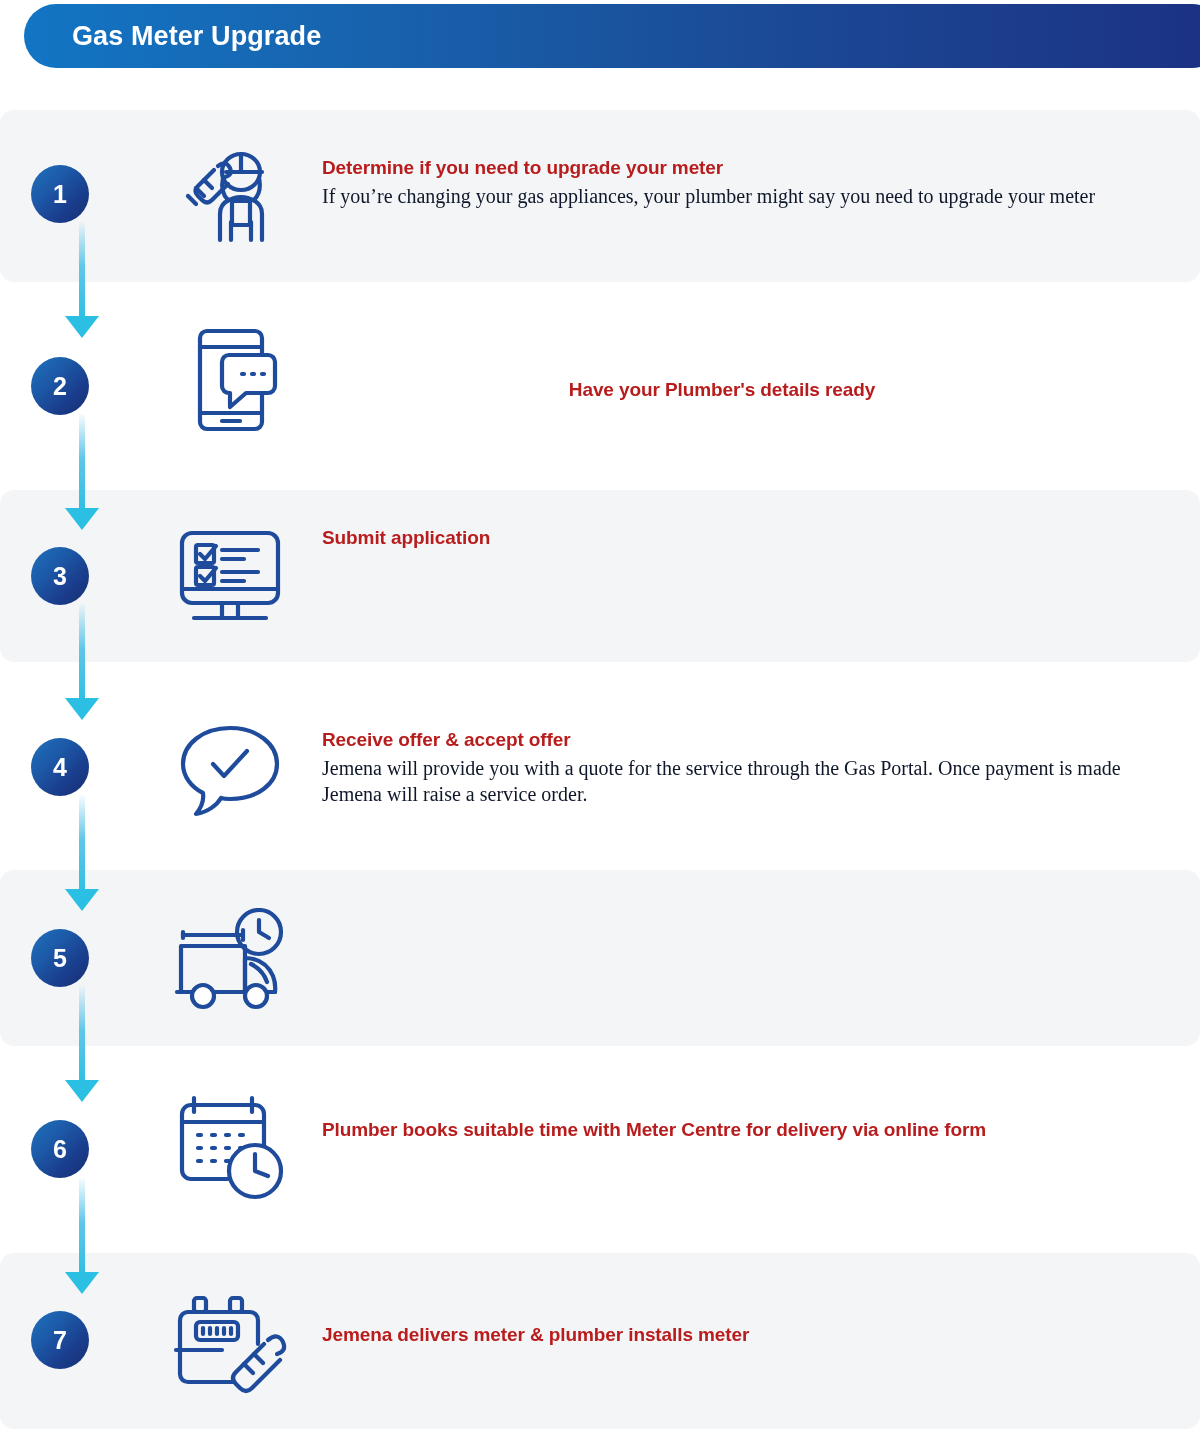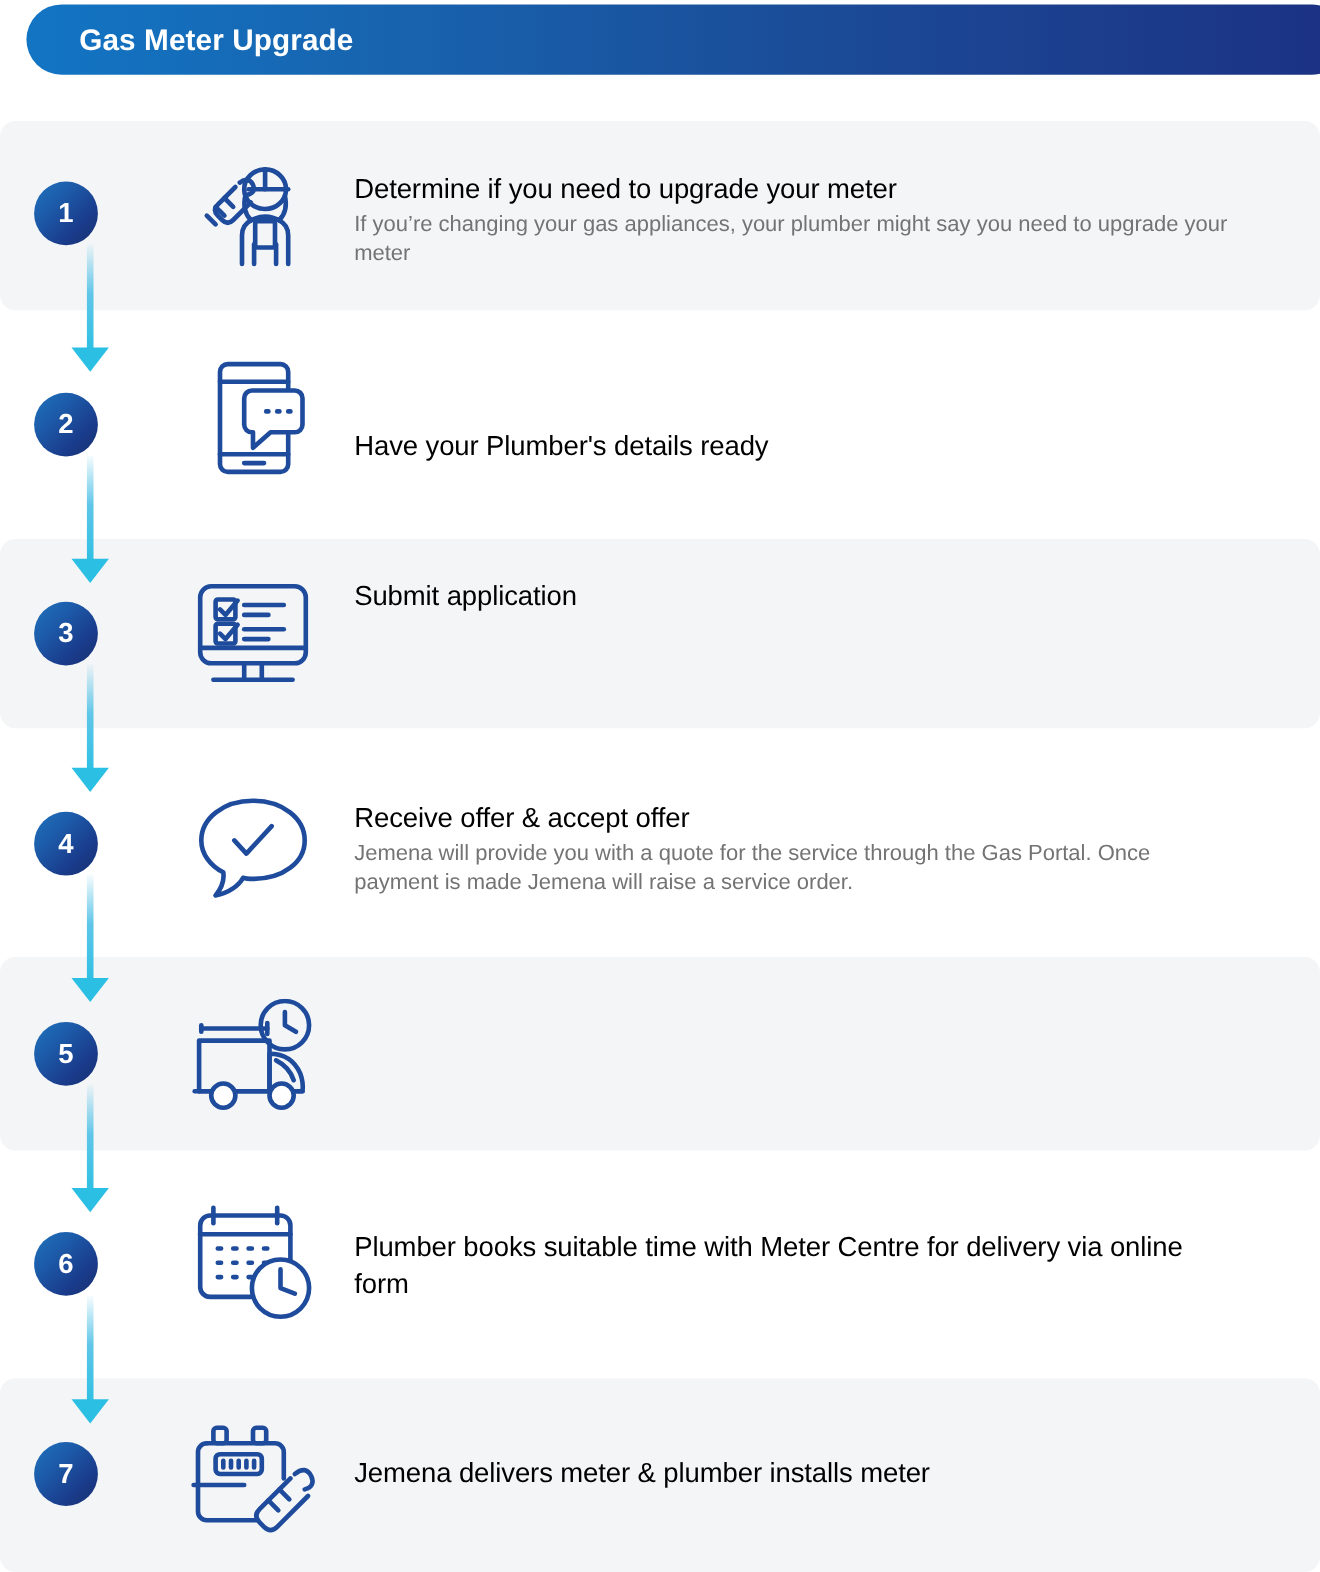--- a/index.html
+++ b/index.html
@@ -99,32 +99,33 @@
   }
   .icon-cell svg { display: block; }
 
   
   .text-cell {
     position: absolute;
     left: 322px;
     width: 800px;
   }
   .step-title {
-    color: #000000;
-    font-size: 25px;
-    font-weight: normal;
+    color: #b91c1c;
+    font-size: 19px;
+    font-weight: bold;
     line-height: 1.3;
     letter-spacing: -0.1px;
   }
   .step-desc {
-    color: #737373;
+    color: #0f172a;
     font-size: 20px;
     font-weight: normal;
     line-height: 1.32;
     margin-top: 2px;
+    font-family: Liberation Serif, serif;
   }
 </style>
 </head>
 <body>
 
 <div id="page">
 
   <div class="header-bar">
     <div class="header-title">Gas Meter Upgrade</div>
   </div>
@@ -188,21 +189,21 @@
       <rect x="26" y="6" width="62" height="98" rx="7"></rect>
       <path d="M26 22 L88 22"></path>
       <path d="M26 88 L88 88"></path>
       <path d="M48 96 L66 96"></path>
       <path d="M62 30 h32 a7 7 0 0 1 7 7 v24 a7 7 0 0 1 -7 7 h-22 l-16 14 v-14 h-1 a7 7 0 0 1 -7 -7 v-24 a7 7 0 0 1 7 -7 z" fill="#ffffff"></path>
       <path d="M68 49 h2"></path>
       <path d="M78 49 h2"></path>
       <path d="M88 49 h2"></path>
     </svg>
   </div>
-  <div class="text-cell" style="top:390px;">
+  <div class="text-cell" style="top:378px;text-align:center;">
     <div class="step-title">Have your Plumber's details ready</div>
   </div>
 
   <div class="num-wrap" style="top:547px;">
     <div class="num-circle">3</div>
   </div>
   <div class="icon-cell" style="top:523px;">
     <svg width="116" height="108" viewBox="0 0 116 108" fill="none" stroke="#1e4b9b" stroke-width="4.2" stroke-linecap="round" stroke-linejoin="round">
       <rect x="10" y="10" width="96" height="70" rx="10"></rect>
       <path d="M10 66 L106 66"></path>

